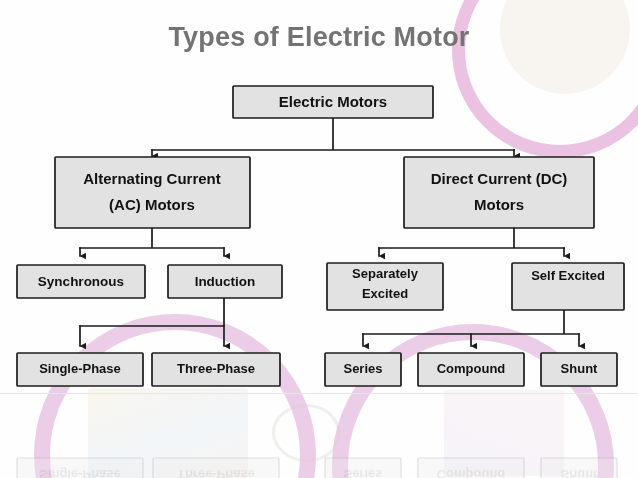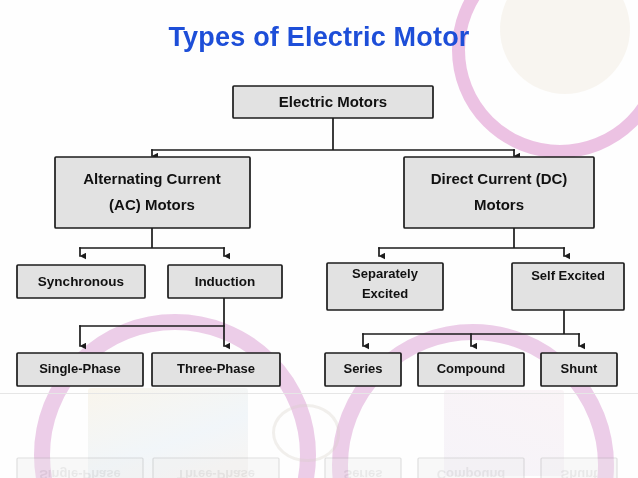--- a/index.html
+++ b/index.html
@@ -88,21 +88,21 @@
     border-radius: 50% 50% 48% 52%;
   }
 
   
   #page-title {
     position: absolute;
     top: 22px;
     left: 0;
     width: 638px;
     text-align: center;
-    color: #1d4ed8;
+    color: #737373;
     font-size: 27px;
     font-weight: 600;
     letter-spacing: 0.2px;
     font-family: "Liberation Sans", sans-serif;
     white-space: nowrap;
     z-index: 5;
   }
 
   
   #flowchart {

